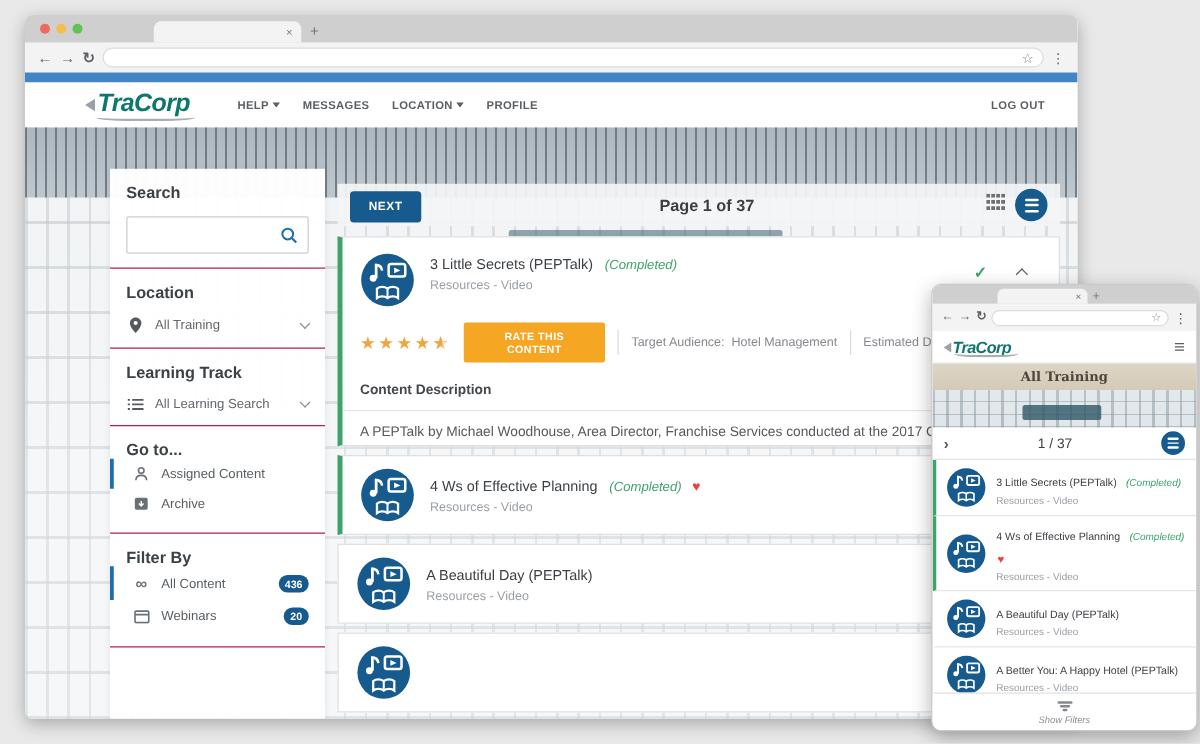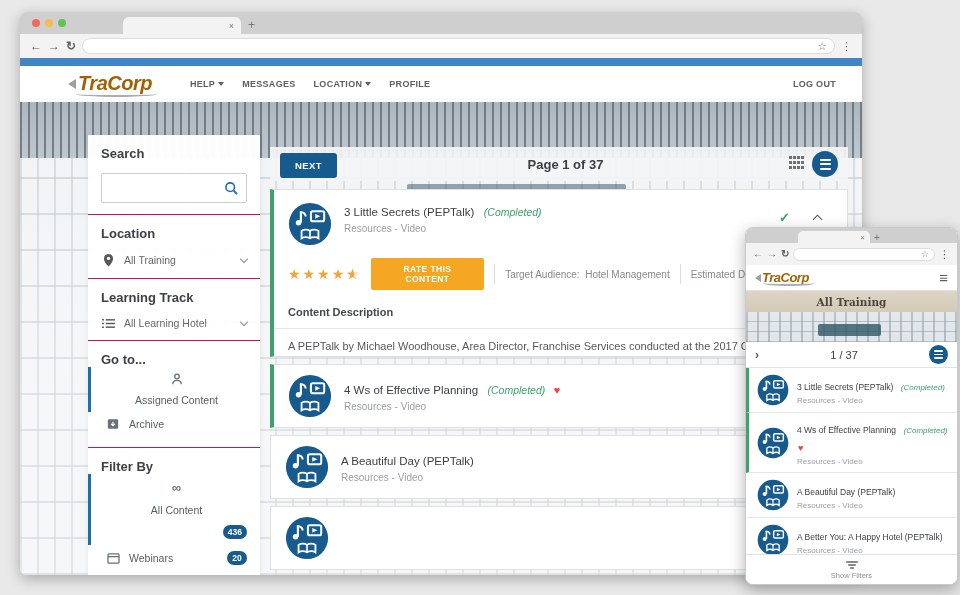--- a/index.html
+++ b/index.html
@@ -19,21 +19,21 @@
          font-size:9px; color:#777; }
   .newtab { position:absolute; left:228px; bottom:2px; font-size:12px; color:#777; }
   .addrbar { height:24px; background:#f3f3f3; display:flex; align-items:center; padding:0 10px; gap:6px; }
   .navglyph { font-size:12px; color:#5f6368; font-weight:bold; line-height:1; }
   .urlpill { flex:1; height:16px; background:#fff; border:1px solid #dcdcdc; border-radius:9px;
              display:flex; align-items:center; justify-content:flex-end; padding:0 7px; }
   .bm-star { font-size:11px; color:#80868b; }
   .dots { font-size:11px; color:#5f6368; letter-spacing:0; }
   .bluebar { height:8px; background:#4285c4; }
   .d-header { height:36px; background:#fff; display:flex; align-items:center; padding:0 26px 0 48px; gap:20px; }
-  .logo { position:relative; font-style:italic; font-weight:bold; color:#a16207; font-size:20px;
+  .logo { position:relative; font-style:italic; font-weight:bold; color:#0f766e; font-size:20px;
           letter-spacing:-0.5px; padding:0 4px 2px 10px; white-space:nowrap;text-align:right; }
   .logo::before { content:""; position:absolute; left:0; top:7px; border-top:5px solid transparent;
                   border-bottom:5px solid transparent; border-right:8px solid #9aa0a6; }
   .logo::after { content:""; position:absolute; left:8px; bottom:0; width:92%; height:4px;
                  border-bottom:2px solid #a9aeb4; border-radius:50%; }
   .d-nav { display:flex; gap:18px; align-items:center; margin-left:14px; }
   .d-nav .nav-item { font-size:9px; font-weight:bold; color:#5a5f64; letter-spacing:.3px; display:flex; align-items:center; gap:3px; cursor:pointer; }
   .caret-dn { width:0;height:0;border-left:3px solid transparent;border-right:3px solid transparent;border-top:4px solid #5a5f64; }
   .logout { margin-left:auto; font-size:9px; font-weight:bold; color:#5a5f64; letter-spacing:.3px; }
 
@@ -55,21 +55,21 @@
              background:rgba(255,255,255,.97); overflow:hidden; box-shadow:0 0 6px rgba(0,0,0,.08); }
   .sb-sec { padding:11px 13px; border-bottom:1px solid #be185d; }
   .sb-h { font-size:13px; font-weight:bold; color:#3c4146; }
   .sb-search-box { position:relative; margin-top:12px; height:30px; background:#fff; border:1px solid #c9ced3; border-radius:2px; }
   .sb-search-box input { position:absolute; inset:0; border:0; outline:none; background:transparent; padding:0 28px 0 8px; font-size:11px; color:#444; }
   .mag { position:absolute; right:7px; top:7px; }
   .sb-row { display:flex; align-items:center; gap:9px; margin-top:12px; font-size:10.5px; color:#63686d; }
   .sb-row .chev-dn { margin-left:auto; }
   .chev-dn { width:6px;height:6px;border-left:1.5px solid #8a9096;border-top:1.5px solid #8a9096; transform:rotate(225deg); margin-top:-2px; }
   .sb-item { display:flex; align-items:center; gap:9px; padding:6px 0 6px 5px; font-size:10.5px; color:#585d62; border-left:3px solid transparent; margin-left:-13px; padding-left:15px; cursor:pointer; }
-  .sb-item.active { border-left-color:#1a6fae;flex-direction:column; }
+  .sb-item.active { border-left-color:#1a6fae; }
   .badge { margin-left:auto; min-width:20px; height:14px; border-radius:8px; background:#175a8e; color:#fff;
            font-size:8.5px; font-weight:bold; display:flex; align-items:center; justify-content:center; padding:0 5px; }
   .badge.grey { background:#8d939a; }
   .sb-ic { width:14px; display:flex; justify-content:center; }
 
   
   .main { position:absolute; left:250px; top:135px; right:14px; bottom:0; }
   .toolbar { position:relative; height:34px; background:rgba(243,244,245,.93); display:flex; align-items:center; justify-content:center; }
   .btn-navy { background:#175a8e; color:#fff; border:0; font-size:9.5px; font-weight:bold; letter-spacing:.4px;
               padding:9px 16px; border-radius:3px; font-family:inherit; cursor:pointer; }
@@ -143,21 +143,21 @@
   .m-item .media-ic { width:32px; height:32px; flex:0 0 32px; }
   .m-item .it-text { margin-left:8px; }
   .m-item .it-title { font-size:8.5px; }
   .m-item .it-status { font-size:8px; margin-left:3px; }
   .m-item .it-heart { font-size:9px; margin-left:1px; }
   .m-item .it-sub { font-size:8px; margin-top:2px; }
   .m-footer { position:absolute; left:0; right:0; bottom:0; height:30px; background:#fff; border-top:1px solid #e2e2e2;
               display:flex; flex-direction:column; align-items:center; justify-content:center; gap:2px; cursor:pointer; }
   .funnel i { display:block; background:#85898e; height:1.5px; border-radius:1px; margin:1.5px auto 0; }
   .funnel i:nth-child(1){width:12px}.funnel i:nth-child(2){width:8px}.funnel i:nth-child(3){width:4px}
-  .m-footer span { font-size:7.5px; color:#8d9196; }
+  .m-footer span { font-size:7.5px; color:#8d9196;font-style:italic; }
 </style>
 </head>
 <body>
 
 <svg width="0" height="0" style="position:absolute">
   <defs>
     <g id="media-glyph">
       <circle cx="24" cy="24" r="23" fill="#175a8e"></circle>
       <circle cx="11.5" cy="22.5" r="3" fill="#fff"></circle>
       <rect x="12.9" y="10.5" width="2.4" height="12" fill="#fff"></rect>
@@ -254,21 +254,21 @@
                 <g stroke="#55595e" stroke-width="1.6">
                   <line x1="0" y1="2" x2="2" y2="2"></line>
                   <line x1="4" y1="2" x2="14" y2="2"></line>
                   <line x1="0" y1="6" x2="2" y2="6"></line>
                   <line x1="4" y1="6" x2="14" y2="6"></line>
                   <line x1="0" y1="10" x2="2" y2="10"></line>
                   <line x1="4" y1="10" x2="14" y2="10"></line>
                 </g>
               </svg>
           </span>
-          <span>All Learning Hotel</span>
+          <span>All Learning Search</span>
           <i class="chev-dn"></i>
         </div>
       </div>
       <div class="sb-sec">
         <div class="sb-h">Go to...</div>
         <div class="sb-item active">
           <span class="sb-ic">
             <svg width="12" height="12" viewBox="0 0 14 14">
                 <circle cx="7" cy="4" r="2.6" fill="none" stroke="#6a7076" stroke-width="1.5"></circle>
                 <path d="M2 13 c0-3 2.2-4.5 5-4.5 s5 1.5 5 4.5" fill="none" stroke="#6a7076" stroke-width="1.5"></path>

